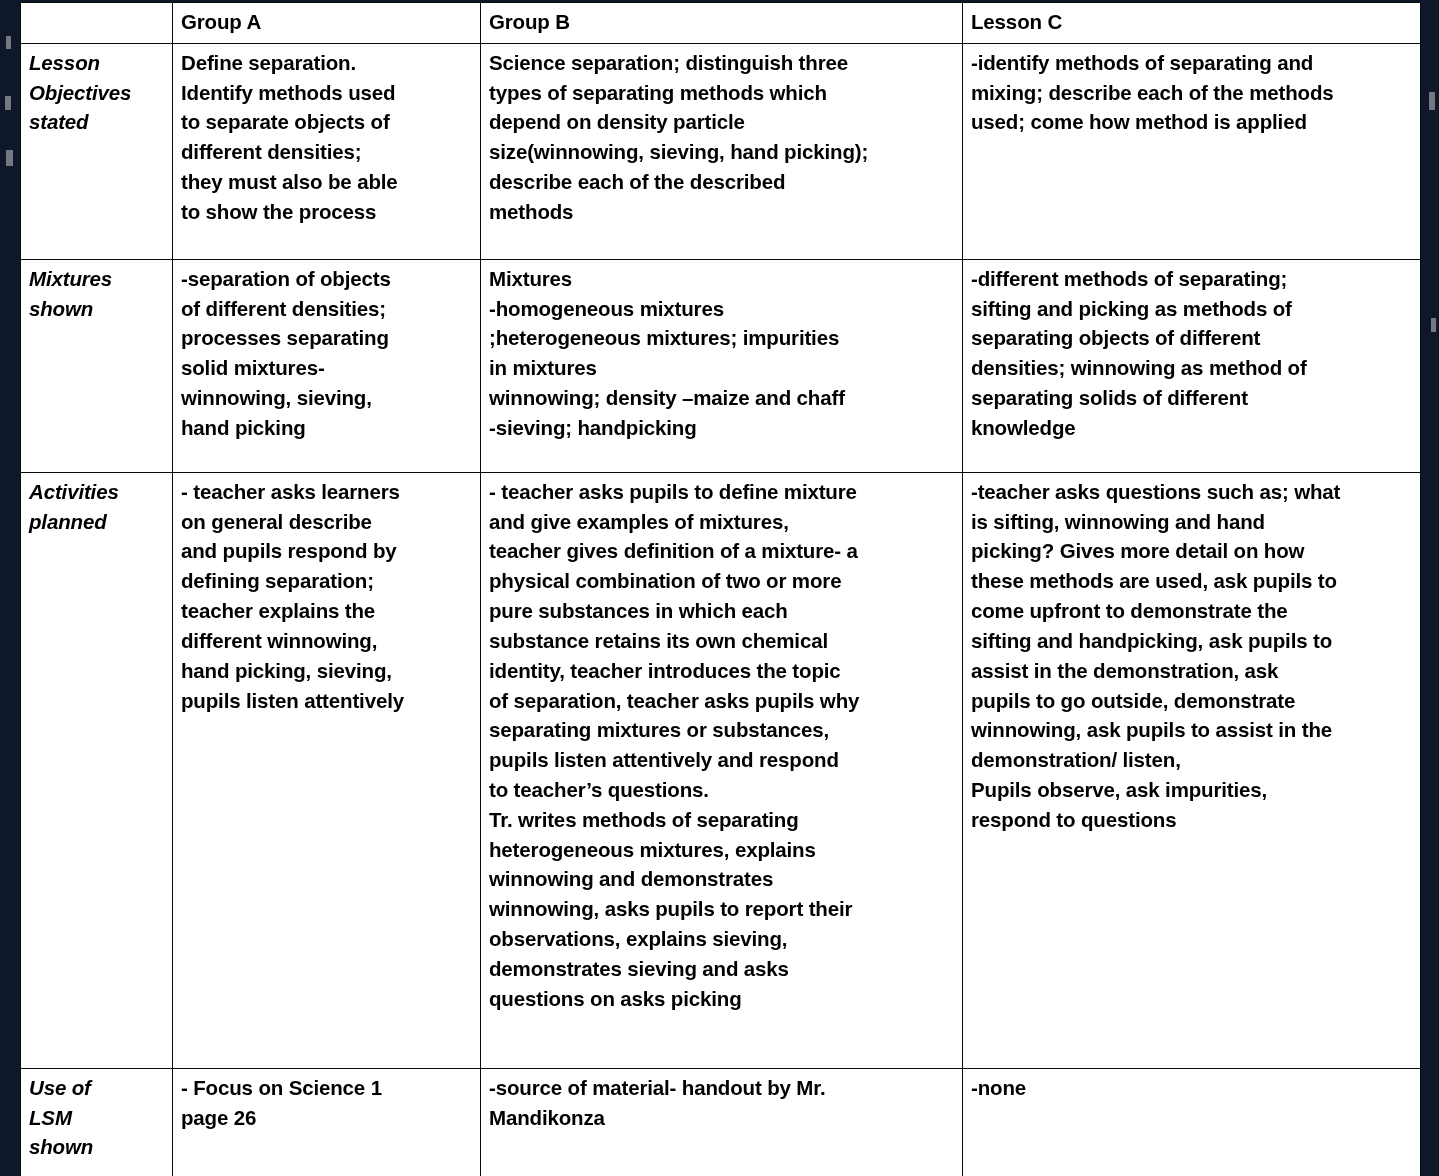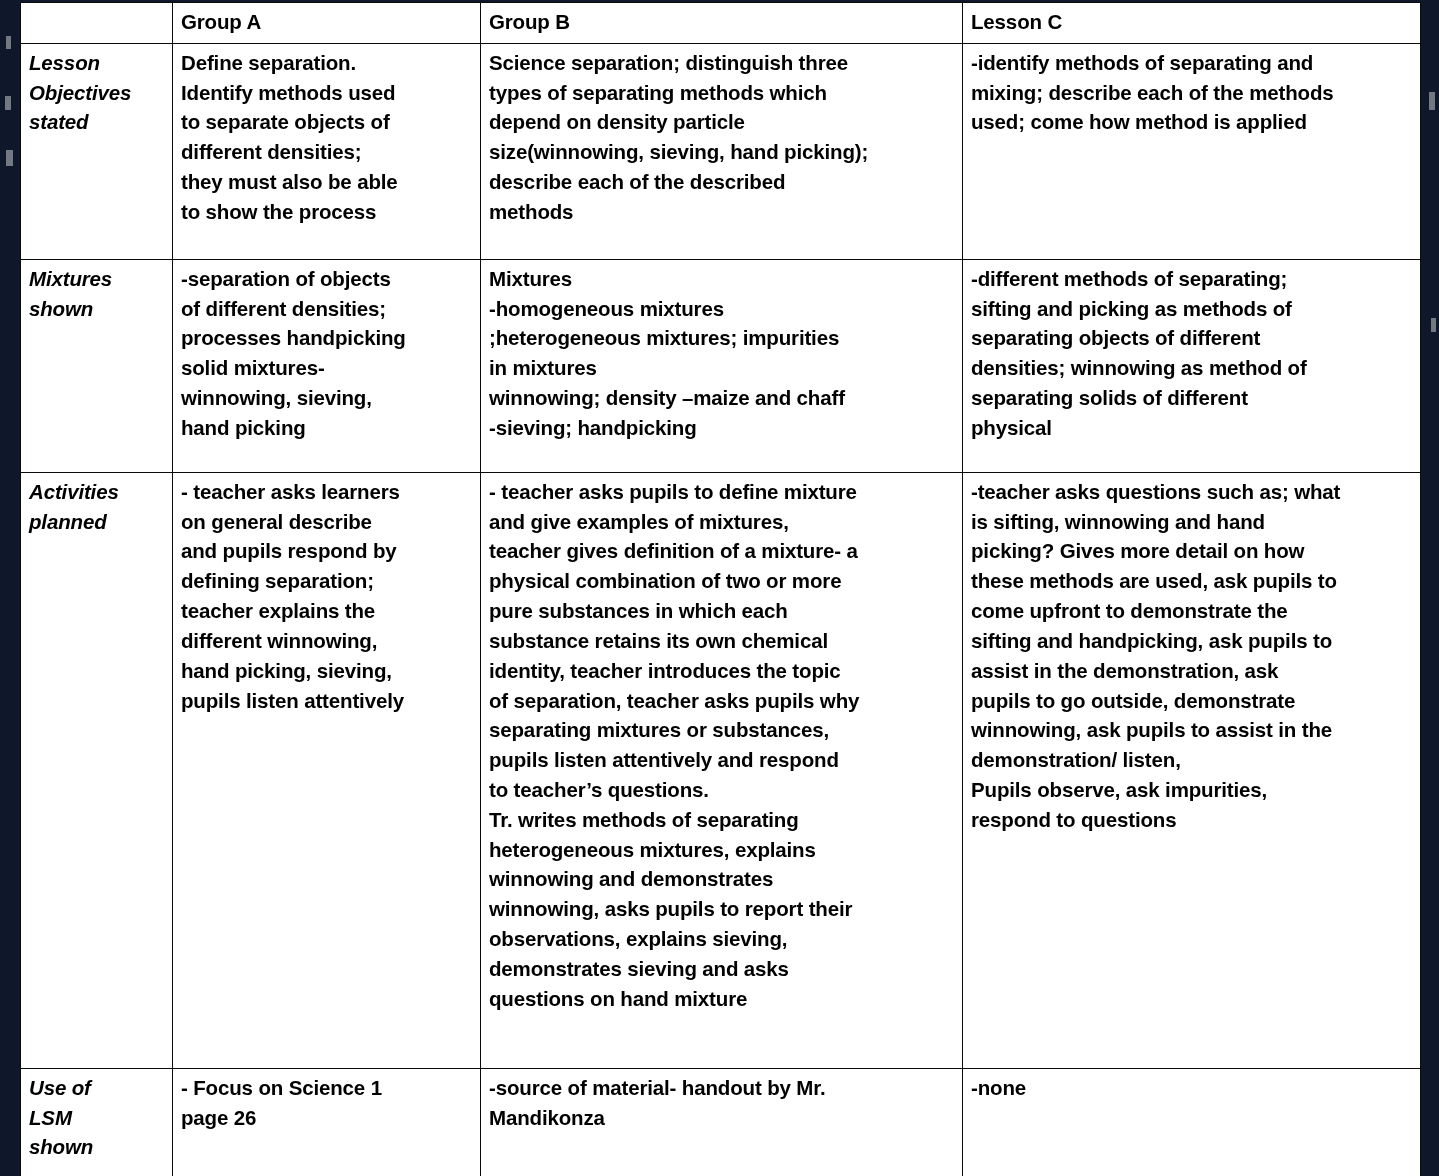--- a/index.html
+++ b/index.html
@@ -162,21 +162,21 @@
         <td class="rowlabel">
           <div class="cell-lines">
             <span>Mixtures</span>
             <span>shown</span>
           </div>
         </td>
         <td>
           <div class="cell-lines">
             <span>-separation of objects</span>
             <span>of different densities;</span>
-            <span>processes handpicking</span>
+            <span>processes separating</span>
             <span>solid mixtures-</span>
             <span>winnowing, sieving,</span>
             <span>hand picking</span>
           </div>
         </td>
         <td class="light">
           <div class="cell-lines">
             <span>Mixtures</span>
             <span>-homogeneous mixtures</span>
             <span>;heterogeneous mixtures; impurities</span>
@@ -185,21 +185,21 @@
             <span>-sieving; handpicking</span>
           </div>
         </td>
         <td>
           <div class="cell-lines">
             <span>-different methods of separating;</span>
             <span>sifting and picking as methods of</span>
             <span>separating objects of different</span>
             <span>densities; winnowing as method of</span>
             <span>separating solids of different</span>
-            <span>physical</span>
+            <span>knowledge</span>
           </div>
         </td>
       </tr>
 
       <tr class="r-activities">
         <td class="rowlabel">
           <div class="cell-lines">
             <span>Activities</span>
             <span>planned</span>
           </div>
@@ -228,21 +228,21 @@
             <span>of separation, teacher asks pupils why</span>
             <span>separating mixtures or substances,</span>
             <span>pupils listen attentively and respond</span>
             <span>to teacher’s questions.</span>
             <span>Tr. writes methods of separating</span>
             <span>heterogeneous mixtures, explains</span>
             <span>winnowing and demonstrates</span>
             <span>winnowing, asks pupils to report their</span>
             <span>observations, explains sieving,</span>
             <span>demonstrates sieving and asks</span>
-            <span>questions on hand mixture</span>
+            <span>questions on asks picking</span>
           </div>
         </td>
         <td>
           <div class="cell-lines">
             <span>-teacher asks questions such as; what</span>
             <span>is sifting, winnowing and hand</span>
             <span>picking? Gives more detail on how</span>
             <span>these methods are used, ask pupils to</span>
             <span>come upfront to demonstrate the</span>
             <span>sifting and handpicking, ask pupils to</span>

